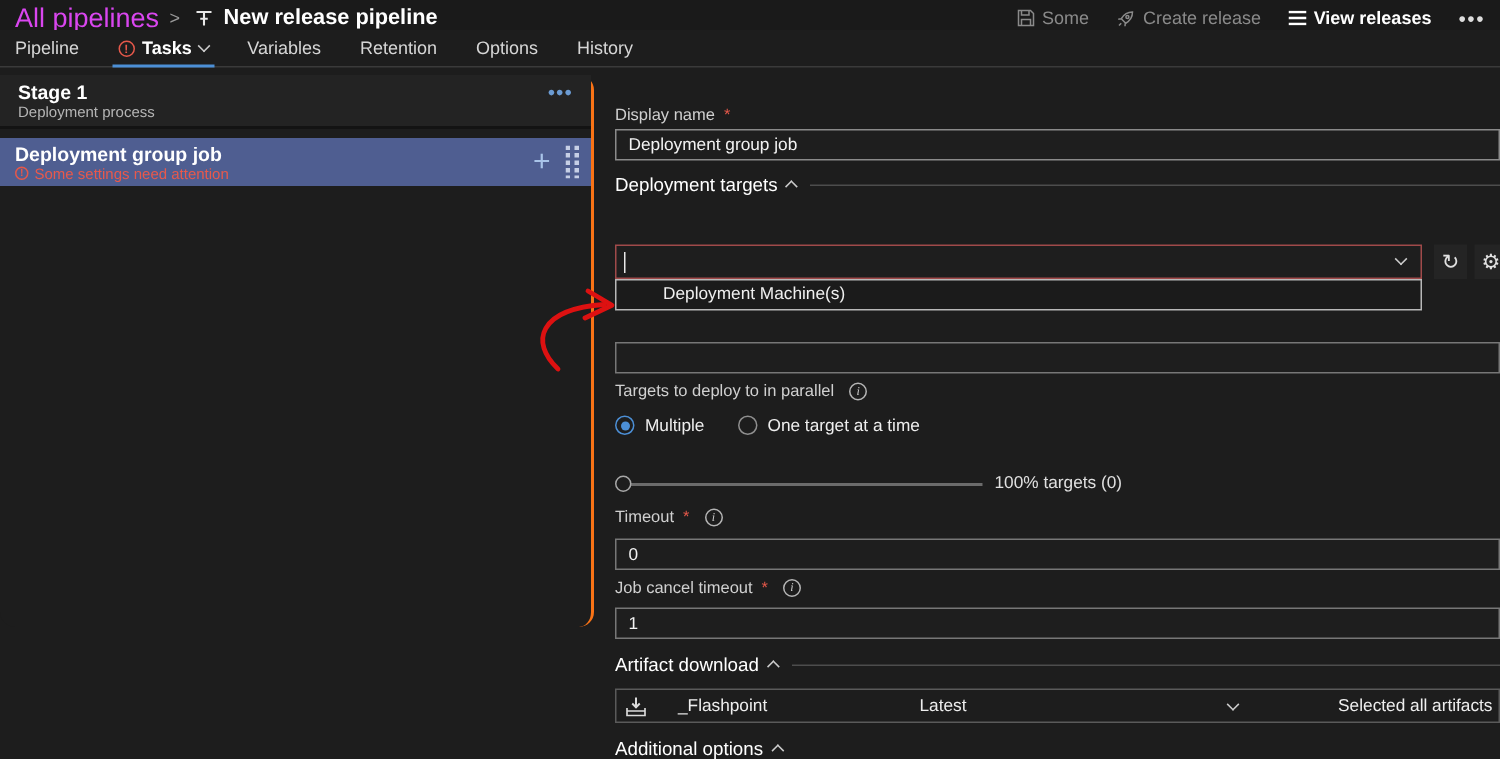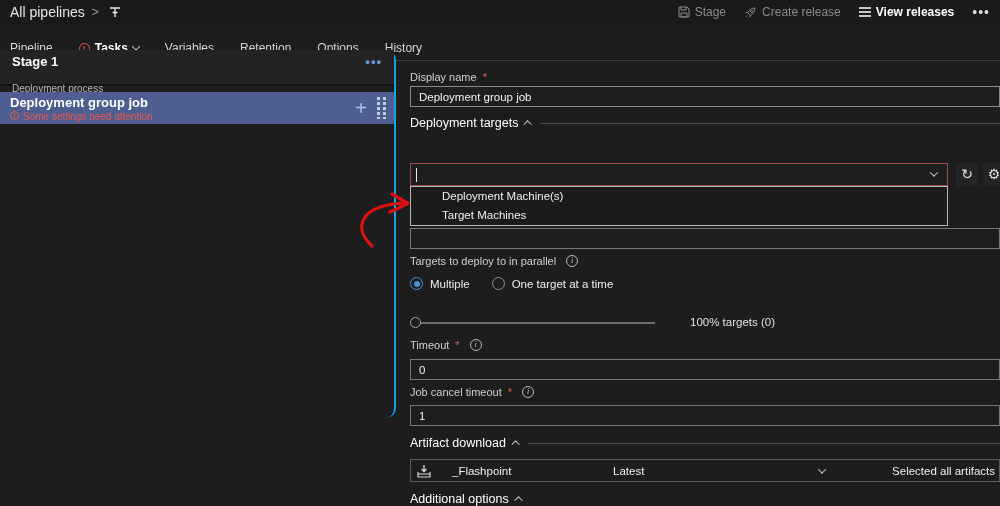--- a/index.html
+++ b/index.html
@@ -5,51 +5,51 @@
   * { margin:0; padding:0; box-sizing:border-box; }
   html,body { width:1000px; height:506px; }
   body {
     position:relative; overflow:hidden;
     background:#1d1d1d; color:#e8e8e8;
     font-family:"Liberation Sans", sans-serif; font-size:12px;
   }
   
   .topbar { position:absolute; left:0; top:0; width:1000px; height:24px;
     background:#1a1a1a; display:flex; align-items:center; padding:0 10px; }
-  .crumb-link { color:#e5e5e5; font-size:14px; cursor:pointer; }
+  .crumb-link { color:#d946ef; font-size:18px; cursor:pointer; }
   .crumb-sep { color:#9a9a9a; margin:0 7px; font-size:12px; }
   .pipe-icon { margin:0 6px 0 2px; display:inline-flex; }
   .page-title { color:#ffffff; font-size:14.5px; font-weight:bold; }
   .top-actions { margin-left:auto; display:flex; align-items:center; gap:18px; }
   .tbtn { display:flex; align-items:center; gap:5px; font-size:12px; cursor:pointer; }
   .tbtn.disabled { color:#8a8a8a; cursor:default; }
   .tbtn.enabled { color:#ffffff; font-weight:bold; }
   .more-dots { color:#dcdcdc; font-size:14px; letter-spacing:1px; cursor:pointer; }
   
-  .tabbar { position:absolute; left:0; top:36px; width:1000px; height:25px;
+  .tabbar { position:absolute; left:0; top:20px; width:1000px; height:25px;
     display:flex; align-items:center; gap:26px; padding:0 10px;
     border-bottom:1px solid #3a3a3a; background:#1d1d1d; }
   .tab { color:#d6d6d6; font-size:12px; height:25px; display:flex; align-items:center;
     gap:5px; cursor:pointer; position:relative; }
   .tab.active { color:#ffffff; font-weight:bold; }
   .tab.active::after { content:""; position:absolute; left:-4px; right:-4px; bottom:0;
     height:2px; background:#4c8fd6; }
   .warn-circle { width:11px; height:11px; border:1px solid #e5584a; border-radius:50%;
     color:#e5584a; font-size:8px; line-height:9px; text-align:center; font-weight:bold; }
   .chev { display:inline-block; width:6px; height:6px;
     border-right:1.5px solid #cccccc; border-bottom:1.5px solid #cccccc; }
   .chev.down { transform:rotate(45deg) translate(-1px,-1px); }
   .chev.up { transform:rotate(-135deg) translateY(-2px); }
   
   .left-panel { position:absolute; left:0; top:50px; width:396px; height:368px;
-    background:#1d1d1d; border-right:2px solid #0ea5e9;border-radius:10px; }
+    background:#1d1d1d; border-right:2px solid #f97316;border-radius:10px; }
   .stage-card { height:36px; background:#232323; border-bottom:2px solid #131313;
     padding:4px 12px; position:relative; cursor:pointer; }
   .stage-title { font-size:13px; font-weight:bold; color:#ffffff; }
-  .stage-sub { font-size:10px; color:#b5b5b5; margin-top:14px; }
+  .stage-sub { font-size:10px; color:#b5b5b5; margin-top:1px; }
   .stage-more { position:absolute; right:12px; top:4px; color:#6b9bd2; font-size:13px;
     font-weight:bold; letter-spacing:1px; cursor:pointer; }
   .job-card { margin-top:6px; height:32px; background:#4f5e91; padding:3px 10px;
     position:relative; cursor:pointer; }
   .job-title { font-size:13px; font-weight:bold; color:#ffffff; }
   .job-warn { display:flex; gap:4px; margin-top:1px; }
   .job-warn .warn-circle { width:9px; height:9px; font-size:7px; line-height:7px; }
   .job-warn-text { font-size:10px; color:#e8594c; }
   .job-actions { position:absolute; right:8px; top:0; height:32px;
     display:flex; align-items:center; gap:10px; }
@@ -84,47 +84,48 @@
   .radio-item { display:flex; align-items:center; gap:7px; cursor:pointer; }
   .radio-o { width:13px; height:13px; border-radius:50%; border:1.5px solid #8f8f8f; position:relative; }
   .radio-o.sel { border-color:#4c8fd6; }
   .radio-o.sel::after { content:""; position:absolute; left:2.5px; top:2.5px;
     width:6px; height:6px; border-radius:50%; background:#4c8fd6; }
   .radio-label { font-size:11.5px; color:#eeeeee; }
   
   .slider-track { position:absolute; width:243px; height:2px; background:#6b6b6b; cursor:pointer; }
   .slider-thumb { position:absolute; width:11px; height:11px; border-radius:50%;
     background:#1d1d1d; border:1.5px solid #a8a8a8; cursor:pointer; }
-  .slider-value { font-size:11.5px; color:#e0e0e0;margin-left:27px; }
+  .slider-value { font-size:11.5px; color:#e0e0e0; }
   
   .artifact-row { position:absolute; left:12px; width:590px; height:23px;
     border:1px solid #5a5a5a; display:flex; align-items:center; font-size:11.5px; color:#eeeeee; }
   .artifact-name { margin-left:21px; }
   .artifact-version { position:absolute; left:202px; }
   .artifact-row .chev { position:absolute; left:408px; top:8px; }
   .artifact-selection { margin-left:auto; padding-right:4px; white-space:nowrap; }
   svg { display:block; }
 </style>
 </head>
 <body>
 
 <div class="topbar">
   <span class="crumb-link">All pipelines</span>
   <span class="crumb-sep">&gt;</span>
   <span class="pipe-icon">
     <svg width="14" height="14" viewBox="0 0 14 14">
         <path d="M2 3 H12 M7 3 V12 M4.5 7.5 H9.5" stroke="#e8e8e8" stroke-width="1.4" fill="none"></path>
       </svg>
   </span>
+  <span class="page-title">New release pipeline</span>
   <div class="top-actions">
     <span class="tbtn disabled">
       <svg width="12" height="12" viewBox="0 0 12 12">
           <path d="M1 1 H9 L11 3 V11 H1 Z M3 1 V4 H8 V1 M3 7 H9 V11 H3 Z" stroke="#8a8a8a" stroke-width="1" fill="none"></path>
         </svg>
-      <span>Stage</span>
+      <span>Some</span>
     </span>
     <span class="tbtn disabled">
       <svg width="13" height="13" viewBox="0 0 13 13">
           <path d="M11 2 C8 2 5 4 3.5 6.5 L6.5 9.5 C9 8 11 5 11 2 Z M3.5 6.5 L1.5 6.8 M6.2 9.2 L6 11.5 M2 11 L3.5 9.5" stroke="#8a8a8a" stroke-width="1" fill="none"></path>
           <circle cx="7.6" cy="5.4" r="1" stroke="#8a8a8a" fill="none"></circle>
         </svg>
       <span>Create release</span>
     </span>
     <span class="tbtn enabled">
       <svg width="12" height="10" viewBox="0 0 12 10">
@@ -213,21 +214,20 @@
 
   <div class="combo" style="top:122px;">
     <span class="caret-bar"></span>
     <span class="chev down"></span>
   </div>
   <span class="icon-btn" style="left:558px; top:122px;">↻</span>
   <span class="icon-btn" style="left:585px; top:122px;">⚙</span>
 
   <div class="droplist" style="top:145px;padding-left:22px;">
     <div class="dropopt">Deployment Machine(s)</div>
-    <div class="dropopt">Target Machines</div>
   </div>
 
   <div class="rp textbox" style="top:187px; border-color:#777;"></div>
 
   <div class="rp field-label" style="top:214px;">
     <span>Targets to deploy to in parallel</span>
     <span class="info-circle">i</span>
   </div>
   <div class="rp radio-row" style="top:236px;">
     <span class="radio-item">

